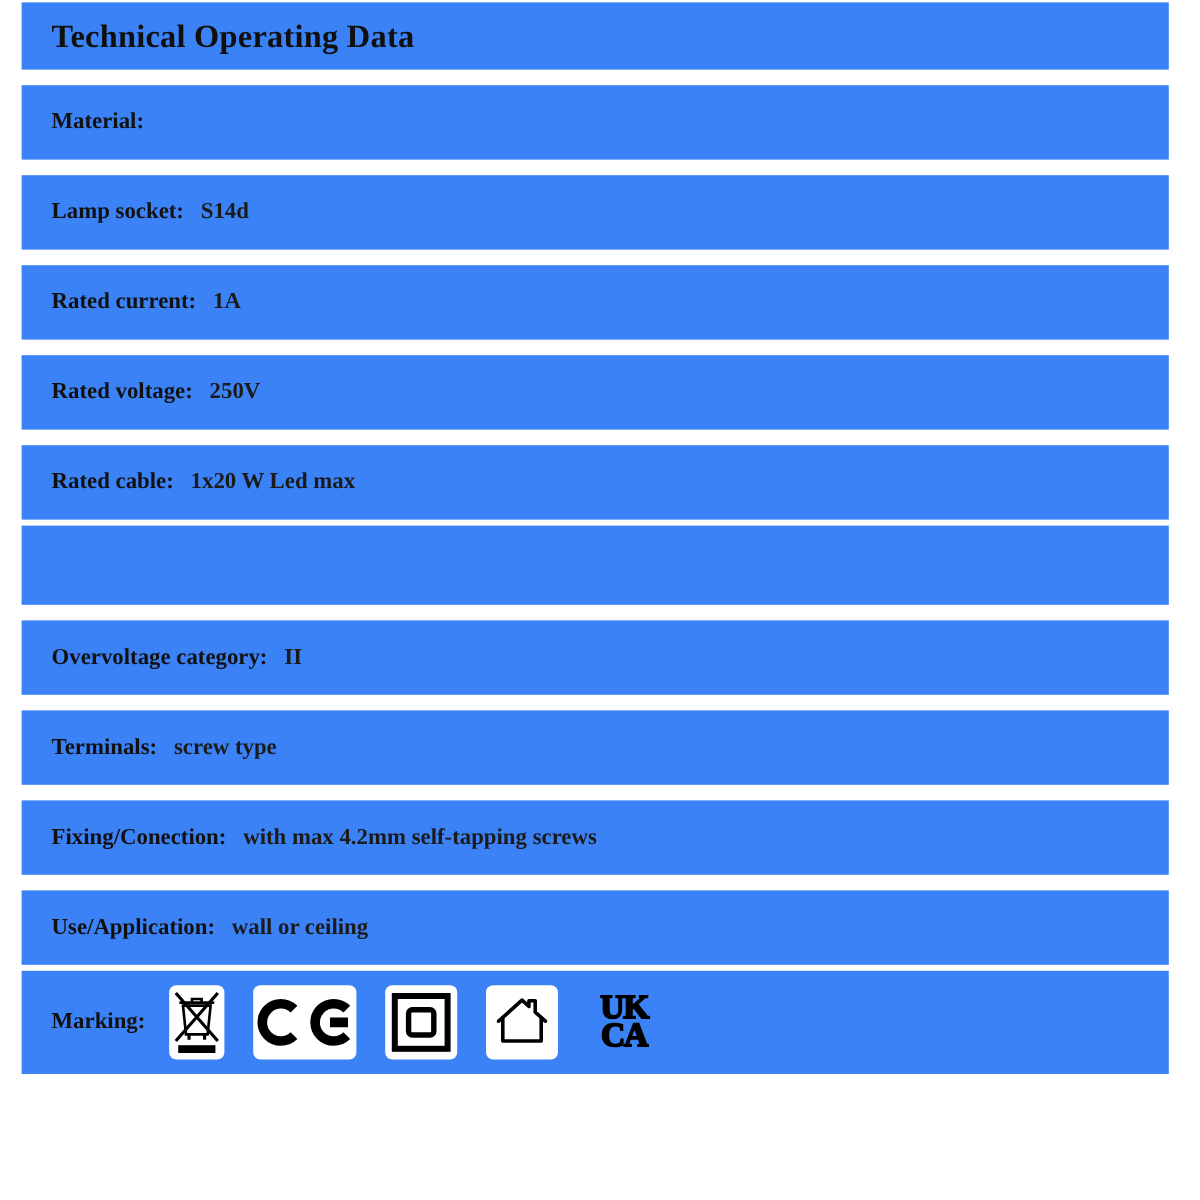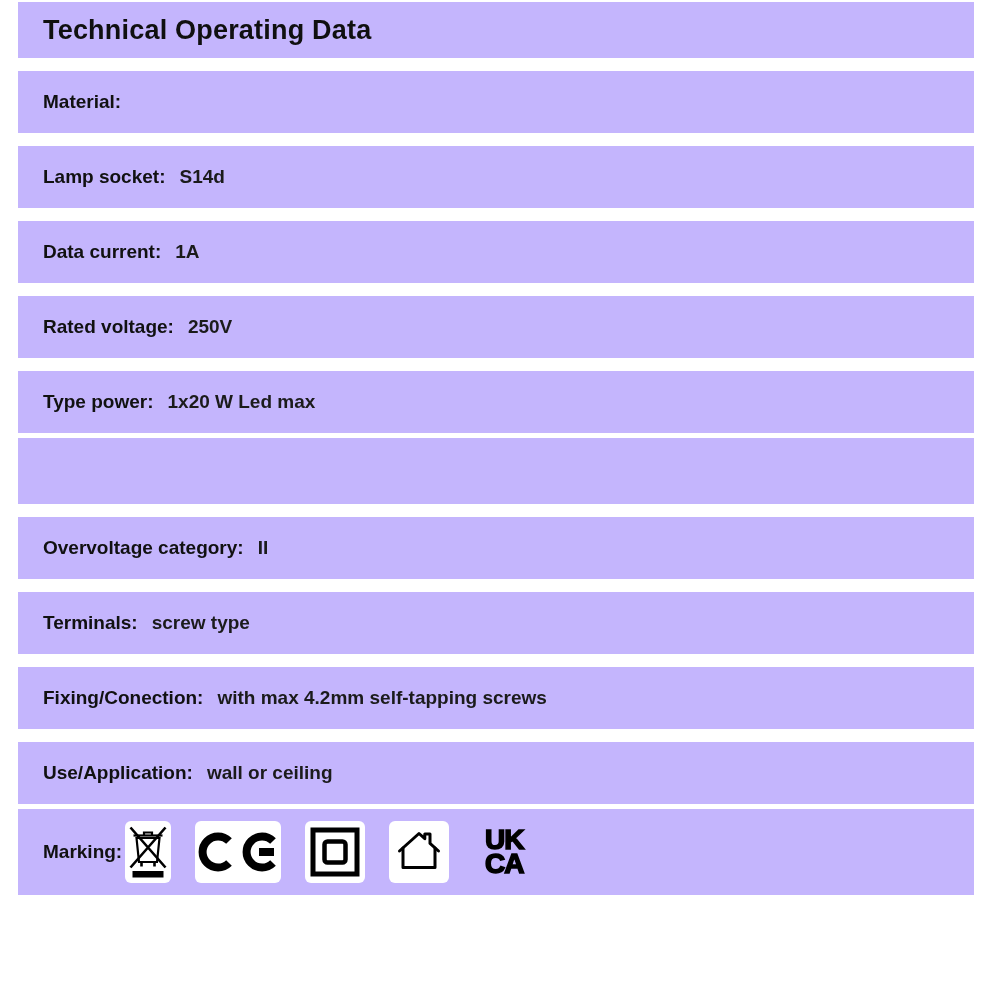--- a/index.html
+++ b/index.html
@@ -7,27 +7,28 @@
     width:1000px;height:1000px;overflow:hidden;
     font-family:"Liberation Sans", sans-serif;
     -webkit-font-smoothing:antialiased;
   }
   .sheet{
     padding-top:2px;
     margin-left:18px;
     width:956px;
   }
   .row{
-    background:#c4b5fd;
+    background:#3b82f6;
     margin-bottom:5px;
     display:flex;
     align-items:center;
     box-sizing:border-box;
     padding-left:25px;
     padding-right:6px;
+    font-family:Liberation Serif, serif;
   }
   .row-title{height:56px;}
   .row-std{height:62px;margin-top:13px;}
   .row-empty{height:66px;}
   .row-tall{height:92px;}
   .row-marking{height:86px;margin-bottom:0;}
   .page-title{
     font-size:27px;
     font-weight:700;
     color:#101010;
@@ -44,21 +45,21 @@
     font-size:19px;
     font-weight:600;
     color:#1b1b1b;
     margin-left:14px;
     white-space:pre-line;
     line-height:32px;
   }
   .badges{
     display:flex;
     align-items:center;
-    margin-left:3px;
+    margin-left:20px;
     gap:24px;
     justify-content:space-between;
   }
   .badge{
     background:#ffffff;
     border-radius:6px;
     height:62px;
     display:flex;
     align-items:center;
     justify-content:center;
@@ -93,32 +94,32 @@
   <div class="row row-std">
     <span class="label">Material:</span>
   </div>
 
   <div class="row row-std">
     <span class="label">Lamp socket:</span>
     <span class="value">S14d</span>
   </div>
 
   <div class="row row-std">
-    <span class="label">Data current:</span>
+    <span class="label">Rated current:</span>
     <span class="value">1A</span>
   </div>
 
   <div class="row row-std">
     <span class="label">Rated voltage:</span>
     <span class="value">250V</span>
   </div>
 
 
   <div class="row row-std">
-    <span class="label">Type power:</span>
+    <span class="label">Rated cable:</span>
     <span class="value">1x20 W Led max</span>
   </div>
 
   <div class="row row-empty">
     <span class="label"></span>
     <span class="value"></span>
   </div>
 
   <div class="row row-std">
     <span class="label">Overvoltage category:</span>

